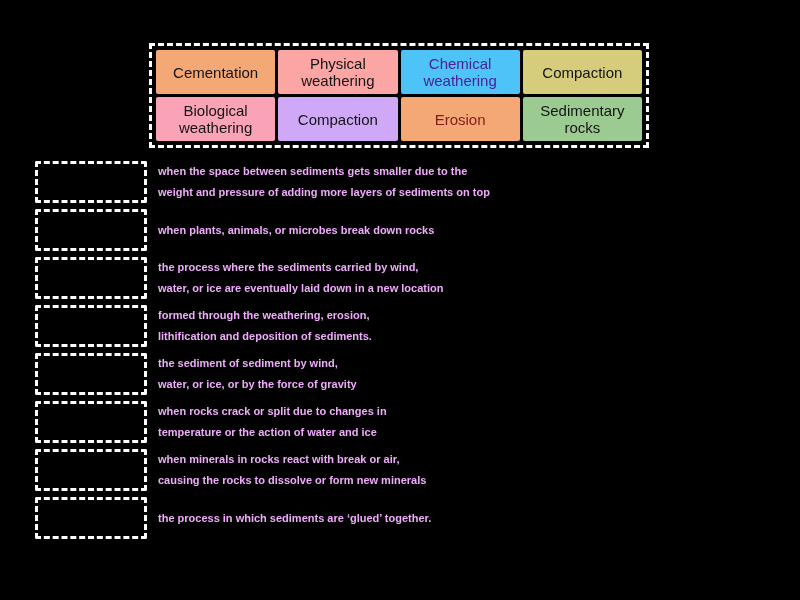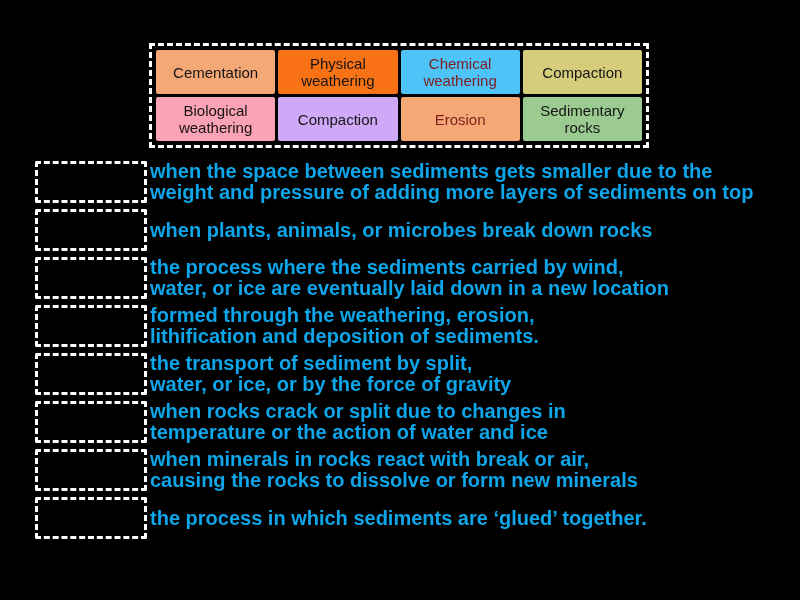--- a/index.html
+++ b/index.html
@@ -66,38 +66,38 @@
   .drop-zone {
     width: 112px;
     height: 42px;
     margin-left: 35px;
     border: 3px dashed #ffffff;
     box-sizing: border-box;
     flex: 0 0 auto;
     border-radius: 2px;
   }
   .def-text {
-    margin-left: 3px;
-    color: #0ea5e9;
-    font-size: 20px;
+    margin-left: 11px;
+    color: #f0abfc;
+    font-size: 11px;
     line-height: 21px;
     font-weight: bold;
     white-space: pre-line;
     flex: 1 1 auto;
   }
 </style>
 </head>
 <body>
 
 <div id="word-bank">
     <div class="bank-row">
       <div class="tile" style="background: rgb(244, 168, 117); color: rgb(20, 20, 20); white-space: pre-line;">Cementation</div>
-      <div class="tile" style="background: #f97316; color: rgb(20, 20, 20); white-space: pre-line;">Physical
+      <div class="tile" style="background: #fca5a5; color: rgb(20, 20, 20); white-space: pre-line;">Physical
 weathering</div>
-      <div class="tile" style="background: rgb(78, 195, 247); color: #7f1d1d; white-space: pre-line;">Chemical
+      <div class="tile" style="background: rgb(78, 195, 247); color: #4c1d95; white-space: pre-line;">Chemical
 weathering</div>
       <div class="tile" style="background: rgb(214, 205, 124); color: rgb(20, 20, 20); white-space: pre-line;">Compaction</div>
     </div>
     <div class="bank-row">
       <div class="tile" style="background: rgb(251, 163, 182); color: rgb(20, 20, 20); white-space: pre-line;">Biological
 weathering</div>
       <div class="tile" style="background: rgb(207, 169, 247); color: rgb(20, 20, 20); white-space: pre-line;">Compaction</div>
       <div class="tile" style="background: rgb(244, 168, 117); color: #7f1d1d; white-space: pre-line;">Erosion</div>
       <div class="tile" style="background: rgb(156, 203, 145); color: rgb(20, 20, 20); white-space: pre-line;">Sedimentary
 rocks</div>
@@ -119,21 +119,21 @@
       <div class="def-text">the process where the sediments carried by wind,
 water, or ice are eventually laid down in a new location</div>
     </div>
     <div class="def-row">
       <div class="drop-zone"></div>
       <div class="def-text">formed through the weathering, erosion,
 lithification and deposition of sediments.</div>
     </div>
     <div class="def-row">
       <div class="drop-zone"></div>
-      <div class="def-text">the transport of sediment by split,
+      <div class="def-text">the sediment of sediment by wind,
 water, or ice, or by the force of gravity</div>
     </div>
     <div class="def-row">
       <div class="drop-zone"></div>
       <div class="def-text">when rocks crack or split due to changes in
 temperature or the action of water and ice</div>
     </div>
     <div class="def-row">
       <div class="drop-zone"></div>
       <div class="def-text">when minerals in rocks react with break or air,

